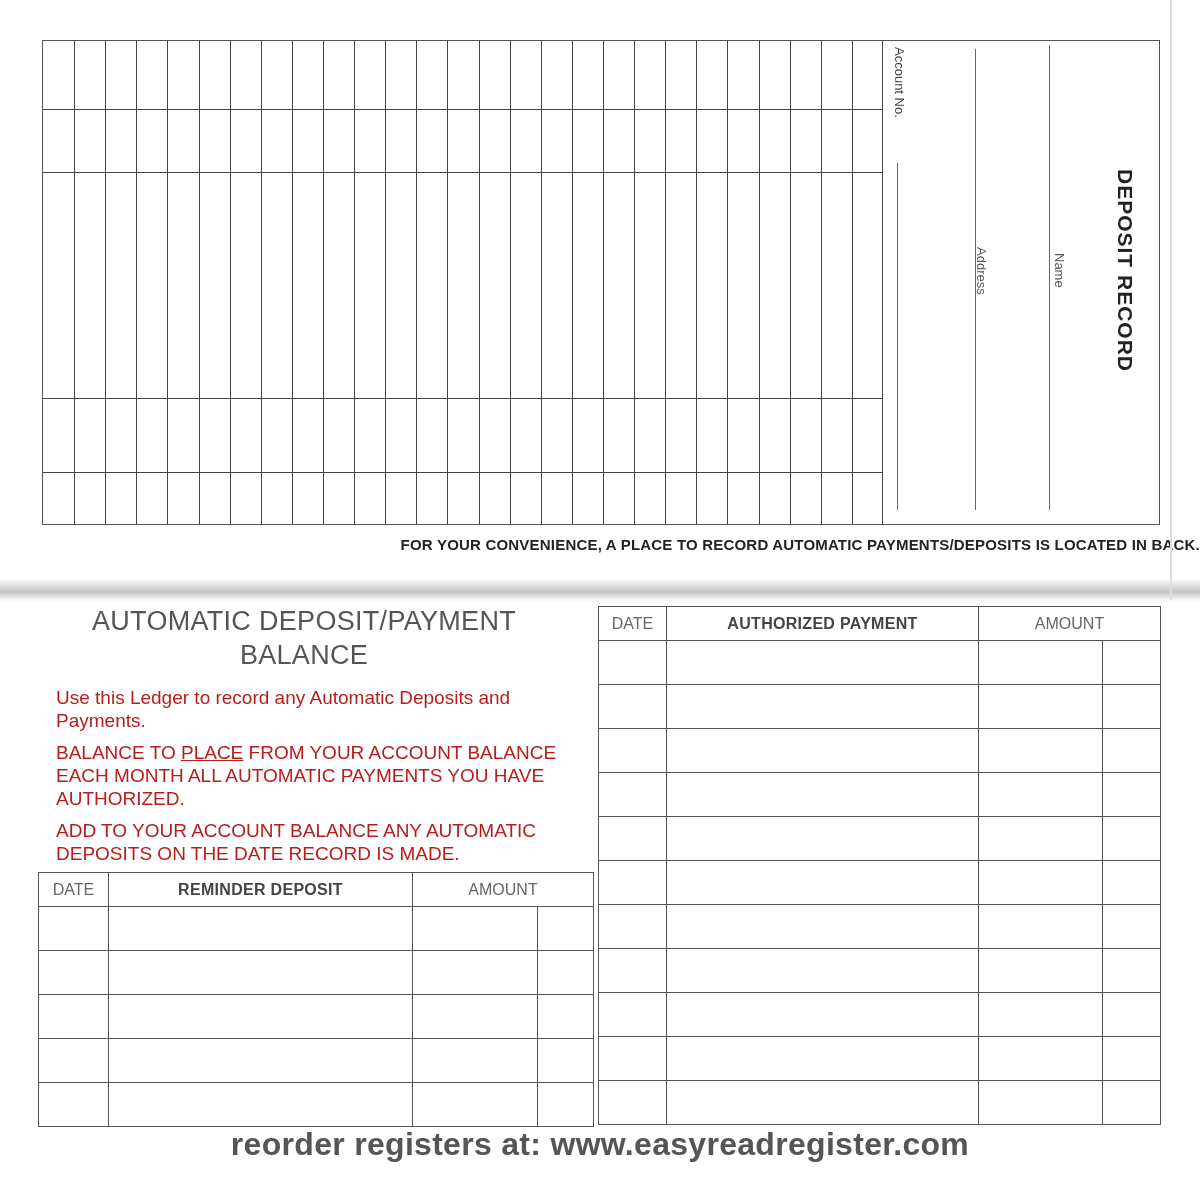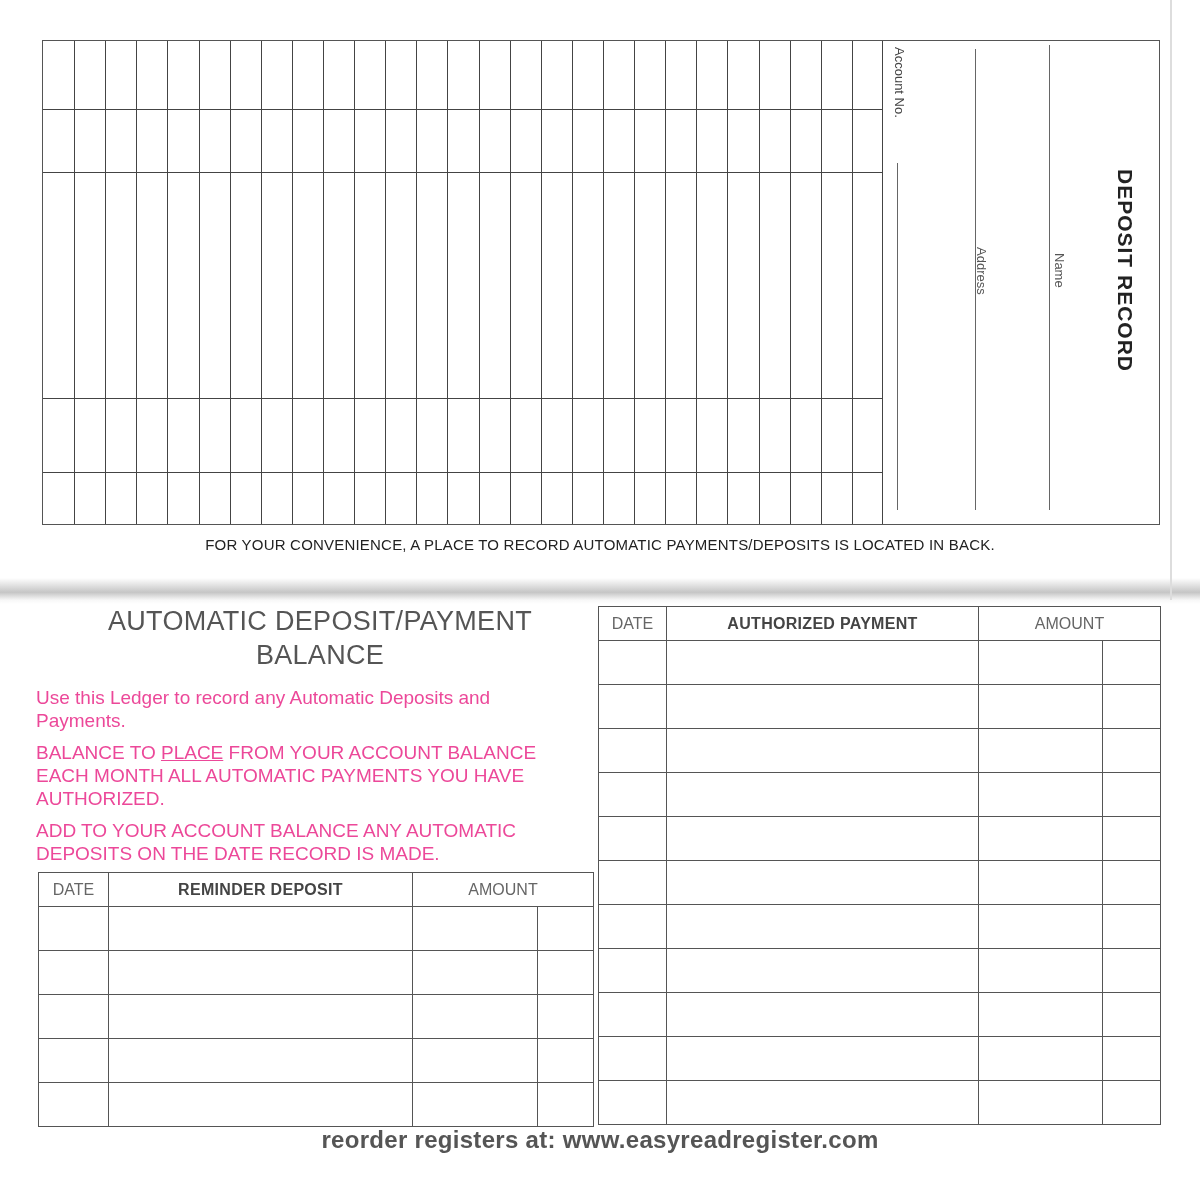--- a/index.html
+++ b/index.html
@@ -32,42 +32,42 @@
   .rot {
     position:absolute; transform-origin:left top; transform:rotate(90deg);
     white-space:nowrap;
   }
   #acct-label { font-size:13px; color:#444; }
   #name-label { font-size:13px; color:#555; }
   #addr-label { font-size:13px; color:#555; }
   #title-label { font-size:21px; font-weight:bold; letter-spacing:1px; color:#222; }
 
   #convenience {
-    left:0; width:1200px; top:536px; text-align:center;
-    font-size:15px; font-weight:normal; color:#222; letter-spacing:0.2px;
+    left:0; width:1200px; top:536px; text-align:right;
+    font-size:15px; font-weight:bold; color:#222; letter-spacing:0.2px;
   }
 
   
   #crease {
     left:0; top:578px; width:1200px; height:26px;
     background:linear-gradient(to bottom, rgba(255,255,255,0) 0%, rgba(150,150,150,0.55) 55%, rgba(230,230,230,0.3) 85%, rgba(255,255,255,0) 100%);
   }
   #crease-edge {
     left:1170px; top:0; width:2px; height:600px; background:#ddd;
   }
 
   
   #heading {
-    left:40px; width:560px; top:604px; text-align:center;
+    left:24px; width:560px; top:604px; text-align:center;
     font-size:27px; line-height:34px; color:#555; font-weight:normal;
     letter-spacing:0.3px;
   }
   #heading span { display:block; }
   #para1, #para2, #para3 {
-    left:36px; width:545px; font-size:19px; line-height:23px; color:#ec4899;
+    left:56px; width:545px; font-size:19px; line-height:23px; color:#b91c1c;
   }
   #para1 { top:686px; }
   #para2 { top:741px; }
   #para3 { top:819px; }
   .underline { text-decoration:underline; }
 
   table.ledger {
     position:absolute; border-collapse:collapse; table-layout:fixed;
   }
   table.ledger td, table.ledger th {
@@ -78,21 +78,21 @@
   }
   table.ledger th.desc { font-weight:bold; color:#444; font-size:16px; letter-spacing:0.3px; }
 
   #deposit-table { left:38px; top:872px; width:555px; }
   #deposit-table td { height:44px; }
   #payment-table { left:598px; top:606px; width:562px; }
   #payment-table td { height:44px; }
 
   #footer {
     left:0; width:1200px; top:1126px; text-align:center;
-    font-size:24px; font-weight:bold; color:#555; letter-spacing:0.3px;
+    font-size:32px; font-weight:bold; color:#555; letter-spacing:0.3px;
   }
 </style>
 </head>
 <body>
 
 <div id="top-card" class="abs">
   <div id="grid" class="abs">
       <div class="vline" style="left: 31.1111px;"></div>
       <div class="vline" style="left: 62.2222px;"></div>
       <div class="vline" style="left: 93.3333px;"></div>

